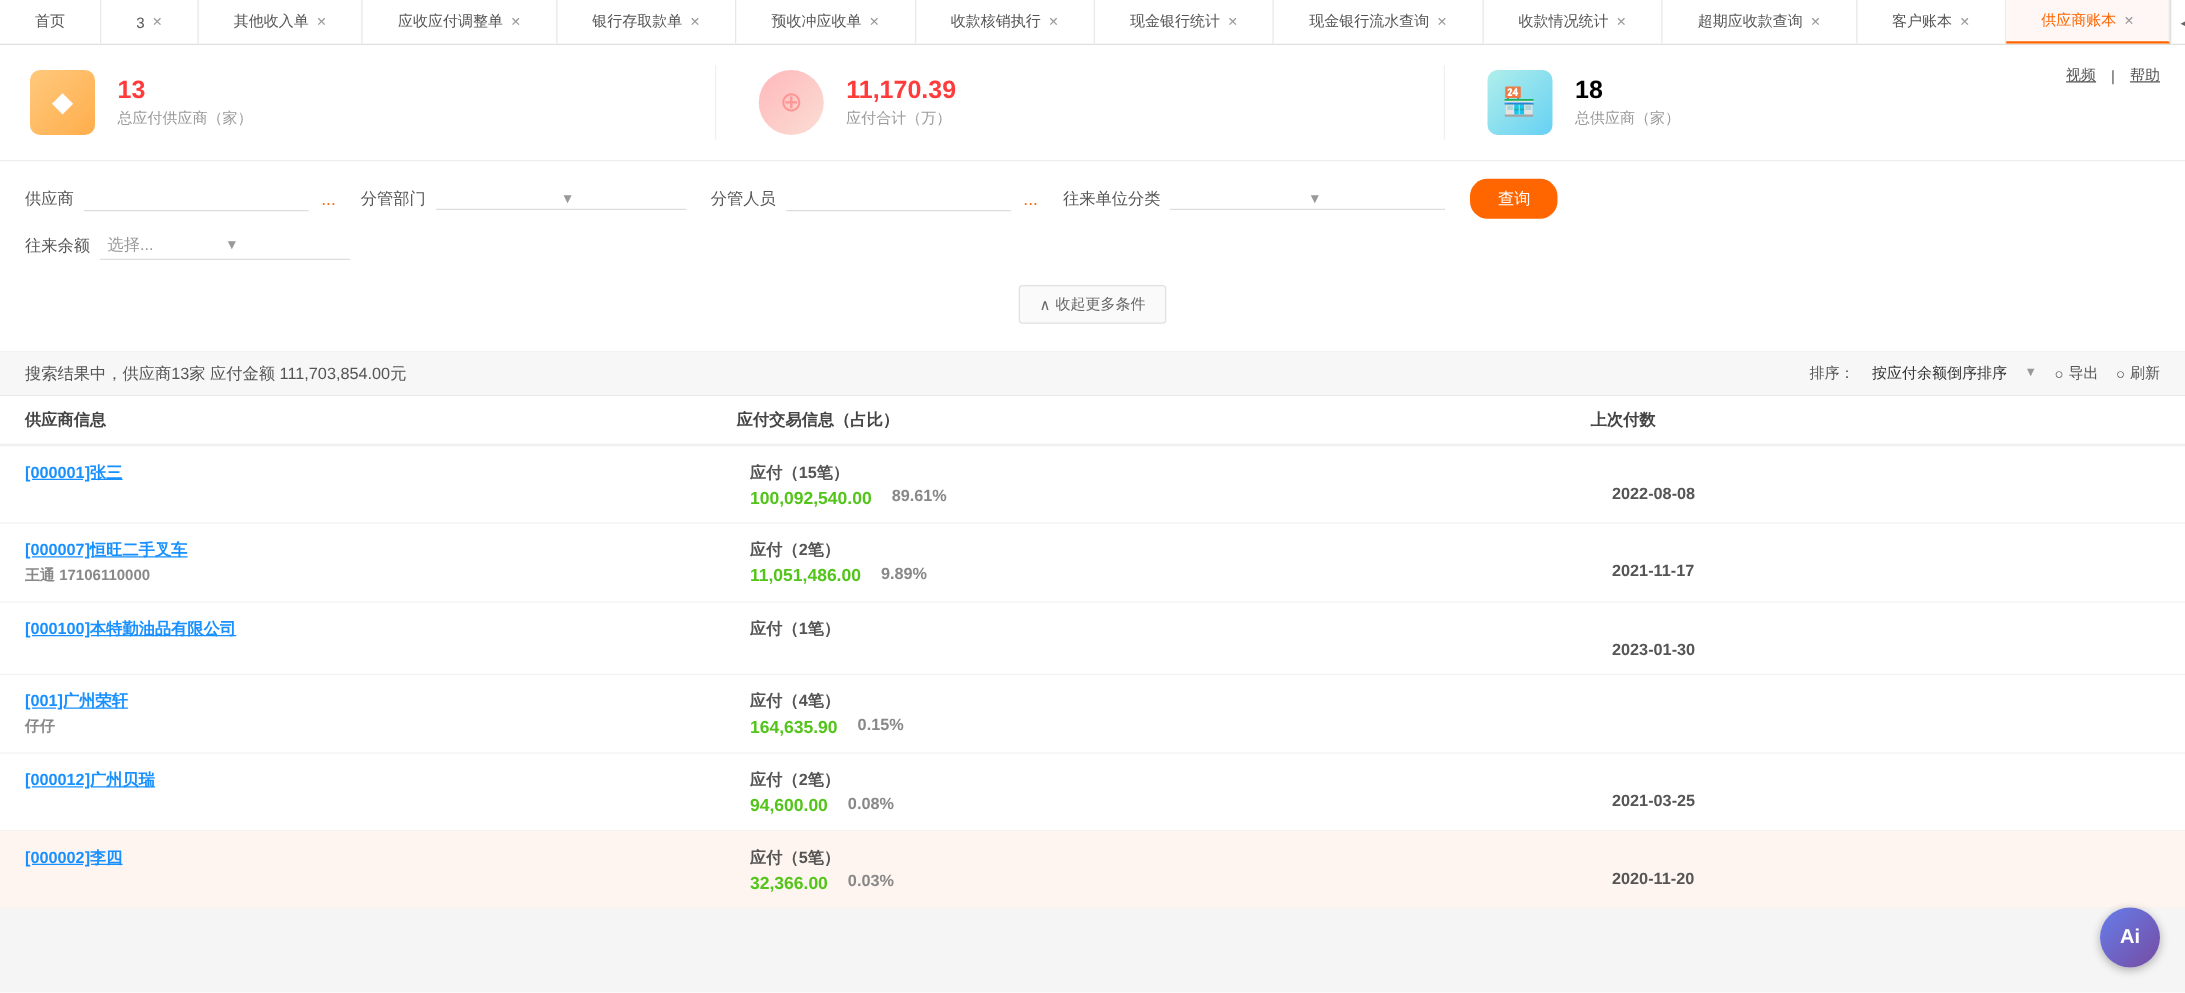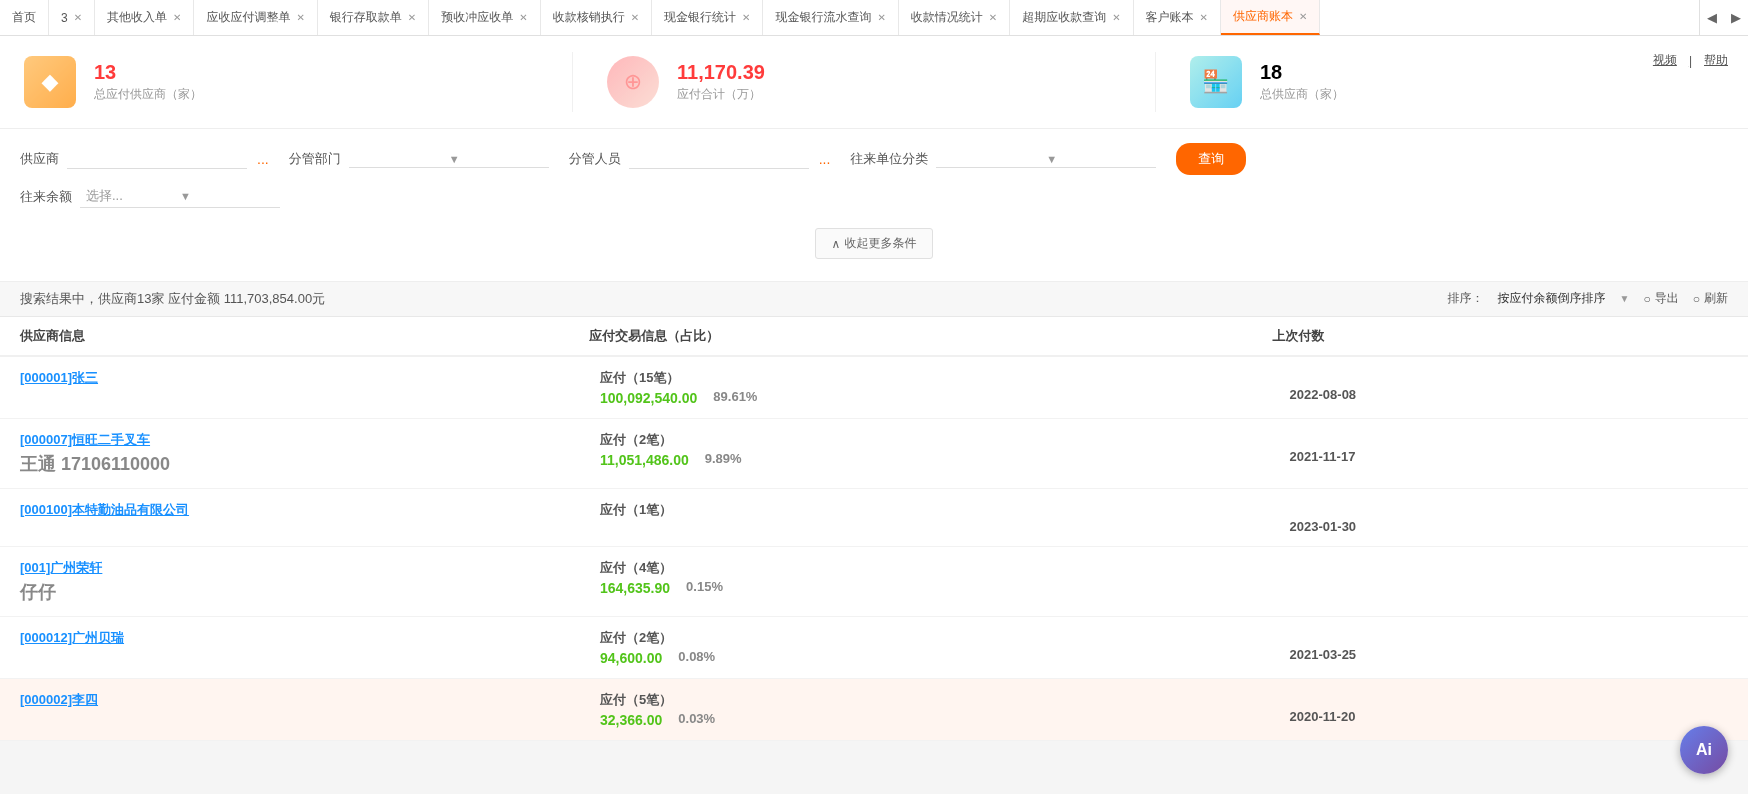--- a/index.html
+++ b/index.html
@@ -1,20 +1,20 @@
 <!DOCTYPE html>
 <html><head>
   <meta charset="utf-8">
   <style>
     * { margin: 0; padding: 0; box-sizing: border-box; }
     body { font-family: 'Microsoft YaHei', Arial, sans-serif; font-size: 13px; background: #f5f5f5; color: #333; width: 1748px; overflow-x: hidden; }
 
     
     .top-nav { display: flex; align-items: center; background: #fff; border-bottom: 1px solid #e0e0e0; height: 36px; overflow: hidden; }
-    .nav-item { display: flex; align-items: center; padding: 0 12px; height: 100%; border-right: 1px solid #e8e8e8; white-space: nowrap; cursor: pointer; font-size: 12px; color: #555; flex-shrink: 0; }
+    .nav-item { display: flex; align-items: center; padding: 0 28px; height: 100%; border-right: 1px solid #e8e8e8; white-space: nowrap; cursor: pointer; font-size: 12px; color: #555; flex-shrink: 0; }
     .nav-item.active { background: #fff7f5; color: #ff6600; border-bottom: 2px solid #ff6600; }
     .nav-item .close-x { margin-left: 6px; color: #999; font-size: 10px; }
     .nav-arrows { display: flex; margin-left: auto; border-left: 1px solid #e0e0e0; }
     .nav-arrow { width: 24px; height: 36px; display: flex; align-items: center; justify-content: center; cursor: pointer; color: #666; }
 
     
     .summary-section { display: flex; align-items: center; background: #fff; padding: 16px 20px; border-bottom: 1px solid #eee; position: relative; }
     .summary-card { display: flex; align-items: center; gap: 14px; flex: 1; }
     .summary-card + .summary-card { border-left: 1px solid #f0f0f0; padding-left: 30px; margin-left: 10px; }
     .card-icon { width: 60px; height: 60px; display: flex; align-items: center; justify-content: center; }
@@ -55,21 +55,21 @@
     
     .table-section { background: #fff; }
     .table-header { display: flex; padding: 10px 20px; background: #fff; border-bottom: 2px solid #f0f0f0; }
     .col-supplier { flex: 2.5; font-weight: bold; font-size: 13px; color: #444; }
     .col-transactions { flex: 3; font-weight: bold; font-size: 13px; color: #444; }
     .col-lastpay { flex: 2; font-weight: bold; font-size: 13px; color: #444; }
 
     .table-row { display: flex; padding: 12px 20px; border-bottom: 1px solid #f2f2f2; align-items: flex-start; gap: 32px; }
     .table-row.highlighted { background: #fff5f0; }
     .supplier-link { color: #1890ff; text-decoration: underline; cursor: pointer; font-size: 13px; }
-    .supplier-sub { color: #888; font-size: 18px; margin-top: 3px; }
+    .supplier-sub { color: #888; font-size: 12px; margin-top: 3px; }
     .tx-label { font-size: 13px; color: #555; }
     .tx-amount { font-size: 14px; color: #52c41a; font-weight: bold; margin-top: 3px; cursor: pointer; }
     .tx-percent { margin-left: 16px; color: #888; font-size: 13px; }
     .tx-row { display: flex; align-items: center; gap: 0; }
     .last-pay-date { font-size: 13px; color: #555; padding-top: 18px; }
 
     
     ::-webkit-scrollbar { width: 6px; height: 6px; }
     ::-webkit-scrollbar-thumb { background: #ccc; border-radius: 3px; }
   </style>

